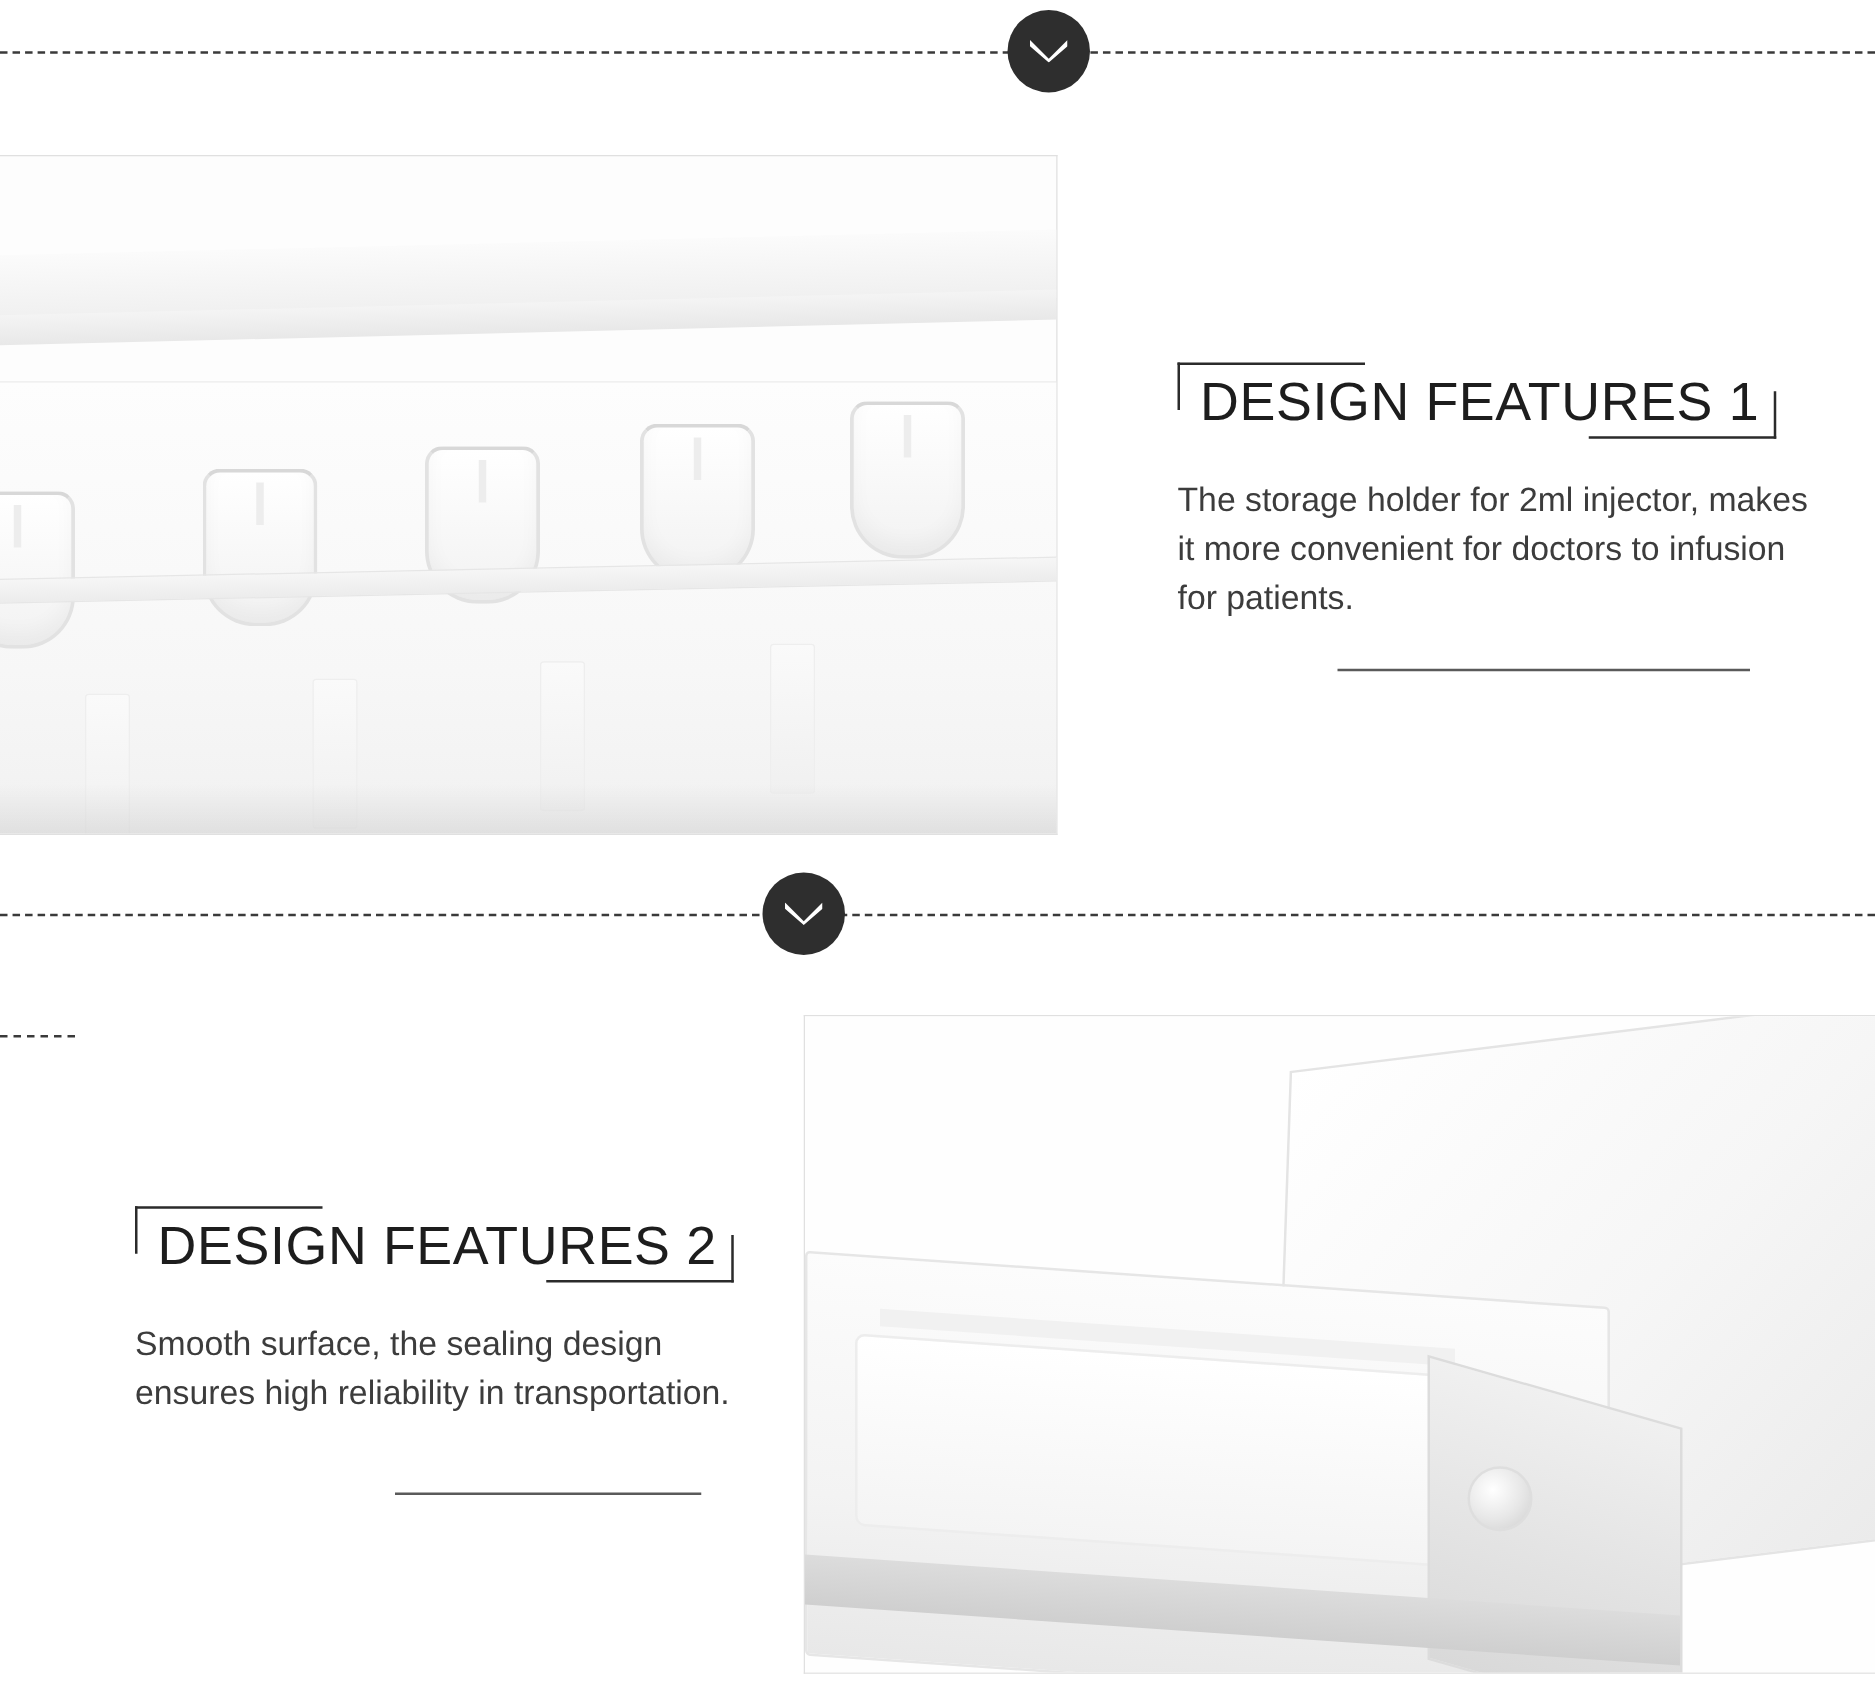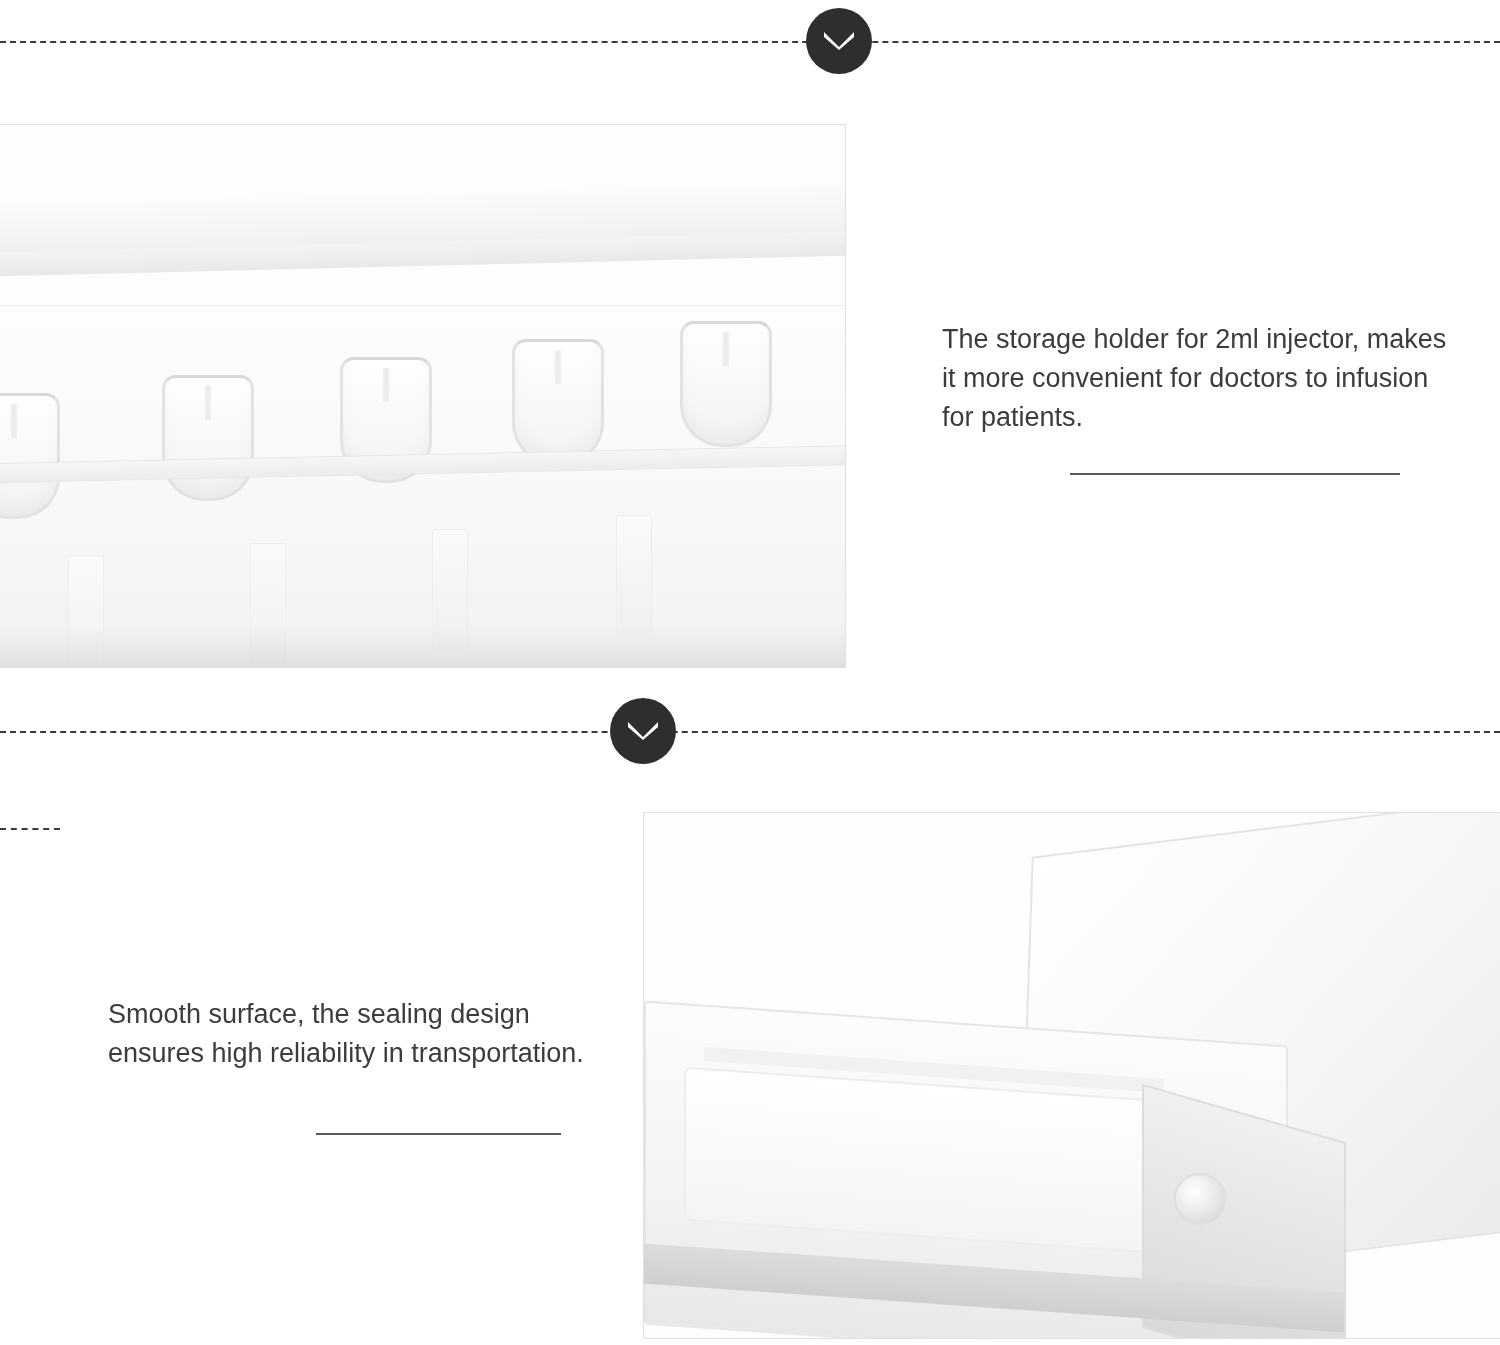--- a/index.html
+++ b/index.html
@@ -271,37 +271,43 @@
     <div class="slot" style="left:128px; top:430px;"></div>
     <div class="slot" style="left:310px; top:418px;"></div>
     <div class="slot" style="left:492px; top:404px;"></div>
     <div class="slot" style="left:676px; top:390px;"></div>
 
     <div class="bottom-shadow"></div>
   </div>
 </div>
 
 <div class="feature-block" id="feature-1">
+  <div class="title-wrap">
+    <div class="feature-title">DESIGN FEATURES 1</div>
+  </div>
   <div class="feature-desc">The storage holder for 2ml injector, makes it more convenient for doctors to infusion for patients.</div>
   <div class="rule"></div>
 </div>
 
 <div class="divider" id="divider-mid">
   <div class="dash-line"></div>
   <div class="chev">
     <svg width="30" height="18" viewBox="0 0 30 18" aria-hidden="true">
       <polygon points="0,0 15,15 30,0 30,5 15,18 0,5" fill="#ffffff"></polygon>
     </svg>
   </div>
 </div>
 
 <div style="position:absolute;left:0;top:828px;width:60px;border-top:2px dashed #3a3a3a;"></div>
 <div style="position:absolute;left:1465px;top:828px;width:35px;border-top:2px dashed #3a3a3a;"></div>
 
 <div class="feature-block" id="feature-2">
+  <div class="title-wrap">
+    <div class="feature-title">DESIGN FEATURES 2</div>
+  </div>
   <div class="feature-desc">Smooth surface, the sealing design ensures high reliability in transportation.</div>
   <div class="rule"></div>
 </div>
 
 <div class="photo" id="photo-2">
   <div class="tray2">
     <div class="lid"></div>
     <div class="box"></div>
     <div class="strip"></div>
     <div class="box-inner"></div>

